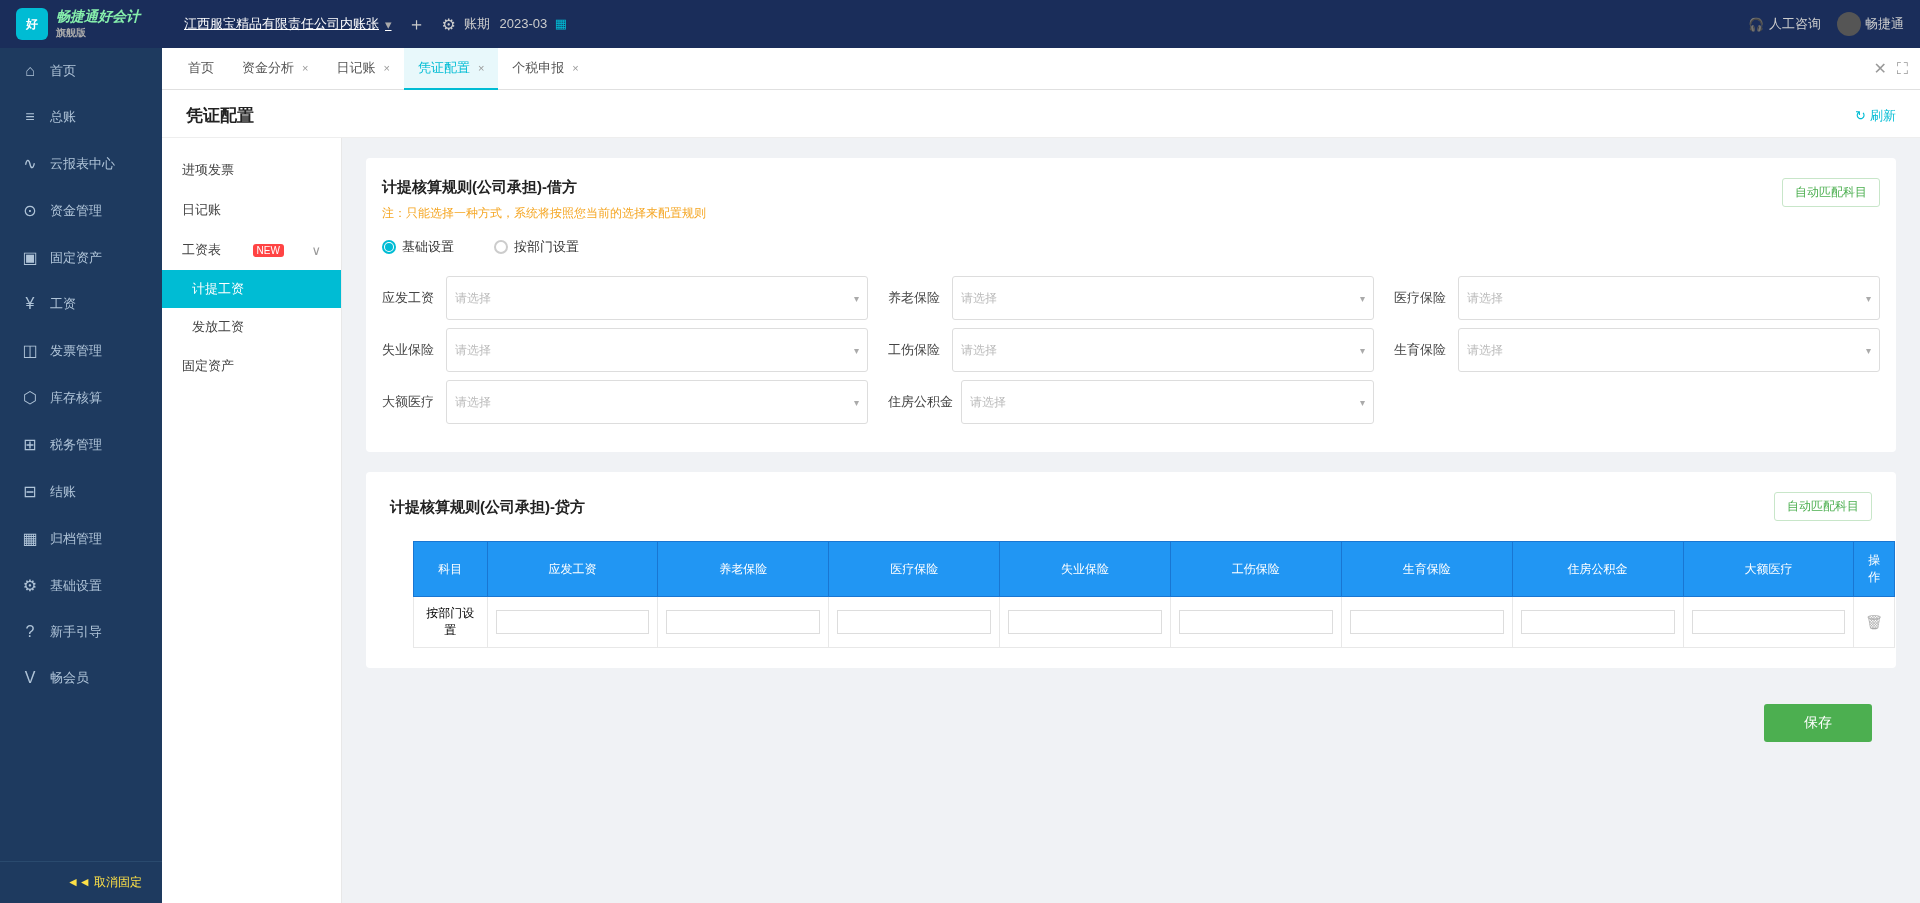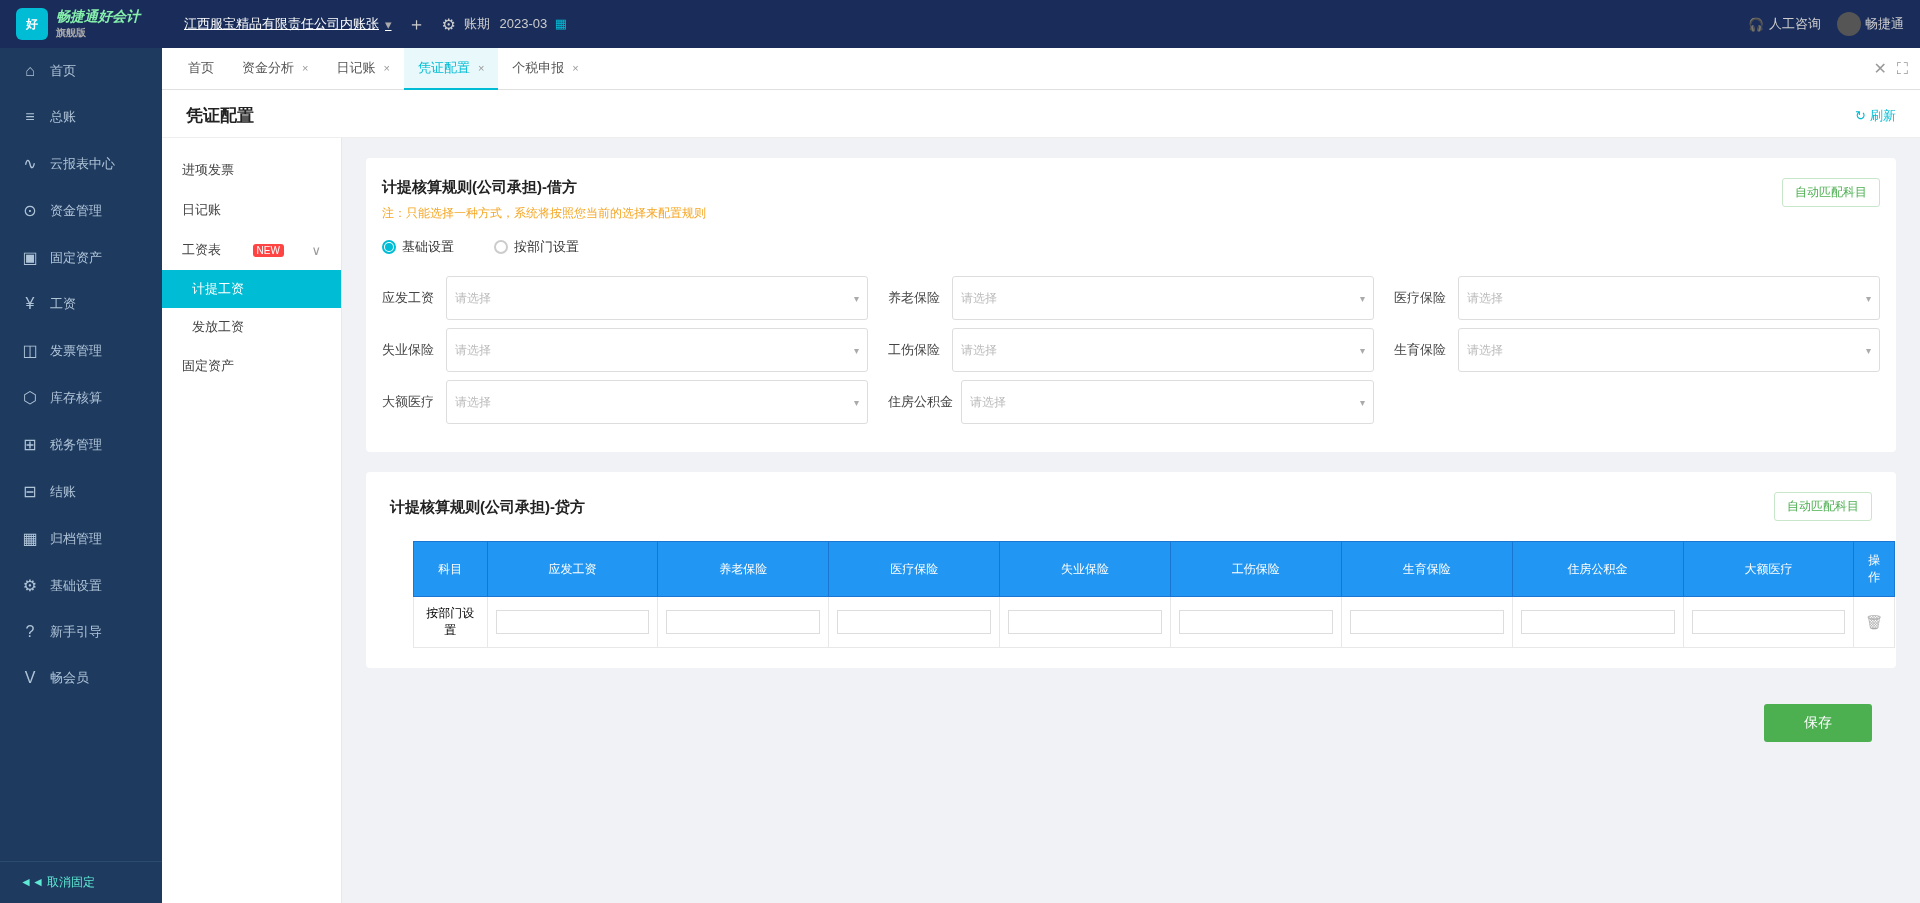--- a/index.html
+++ b/index.html
@@ -74,25 +74,26 @@
       padding: 14px 20px;
       color: #b0c4d8;
       cursor: pointer;
       font-size: 13px;
       transition: background 0.2s;
     }
     .sidebar-icon { font-size: 16px; width: 20px; text-align: center; }
     .sidebar-bottom {
       margin-top: auto;
       padding: 12px 20px;
-      color: #5eead4;
+      color: #fde047;
       font-size: 12px;
       cursor: pointer;
       display: flex; align-items: center; gap: 6px;
       border-top: 1px solid #2a4a6e;
+      justify-content: flex-end;
     }
 
     
     .content-area {
       flex: 1;
       display: flex;
       flex-direction: column;
       overflow: hidden;
       background: #f0f2f5;
     }

